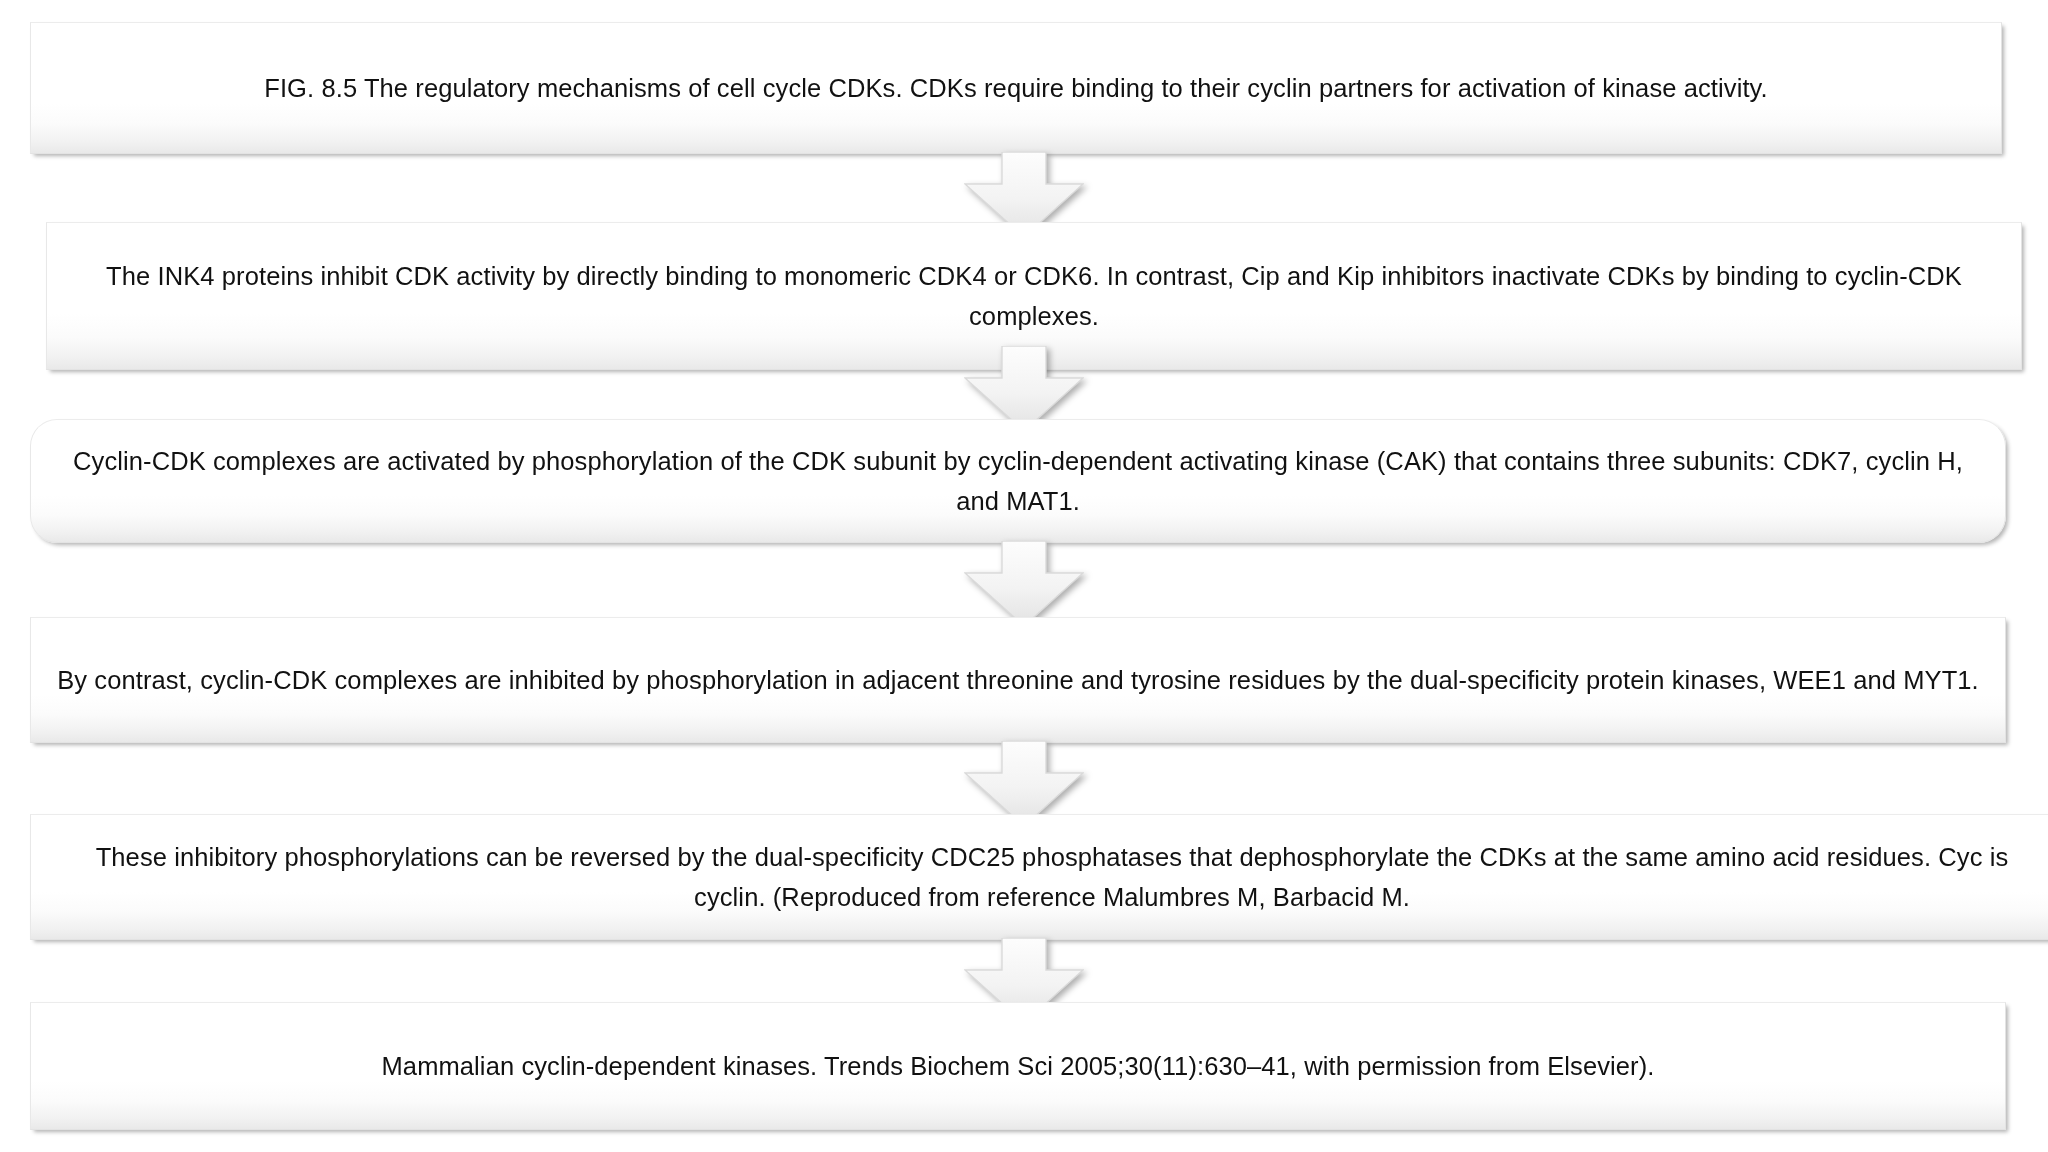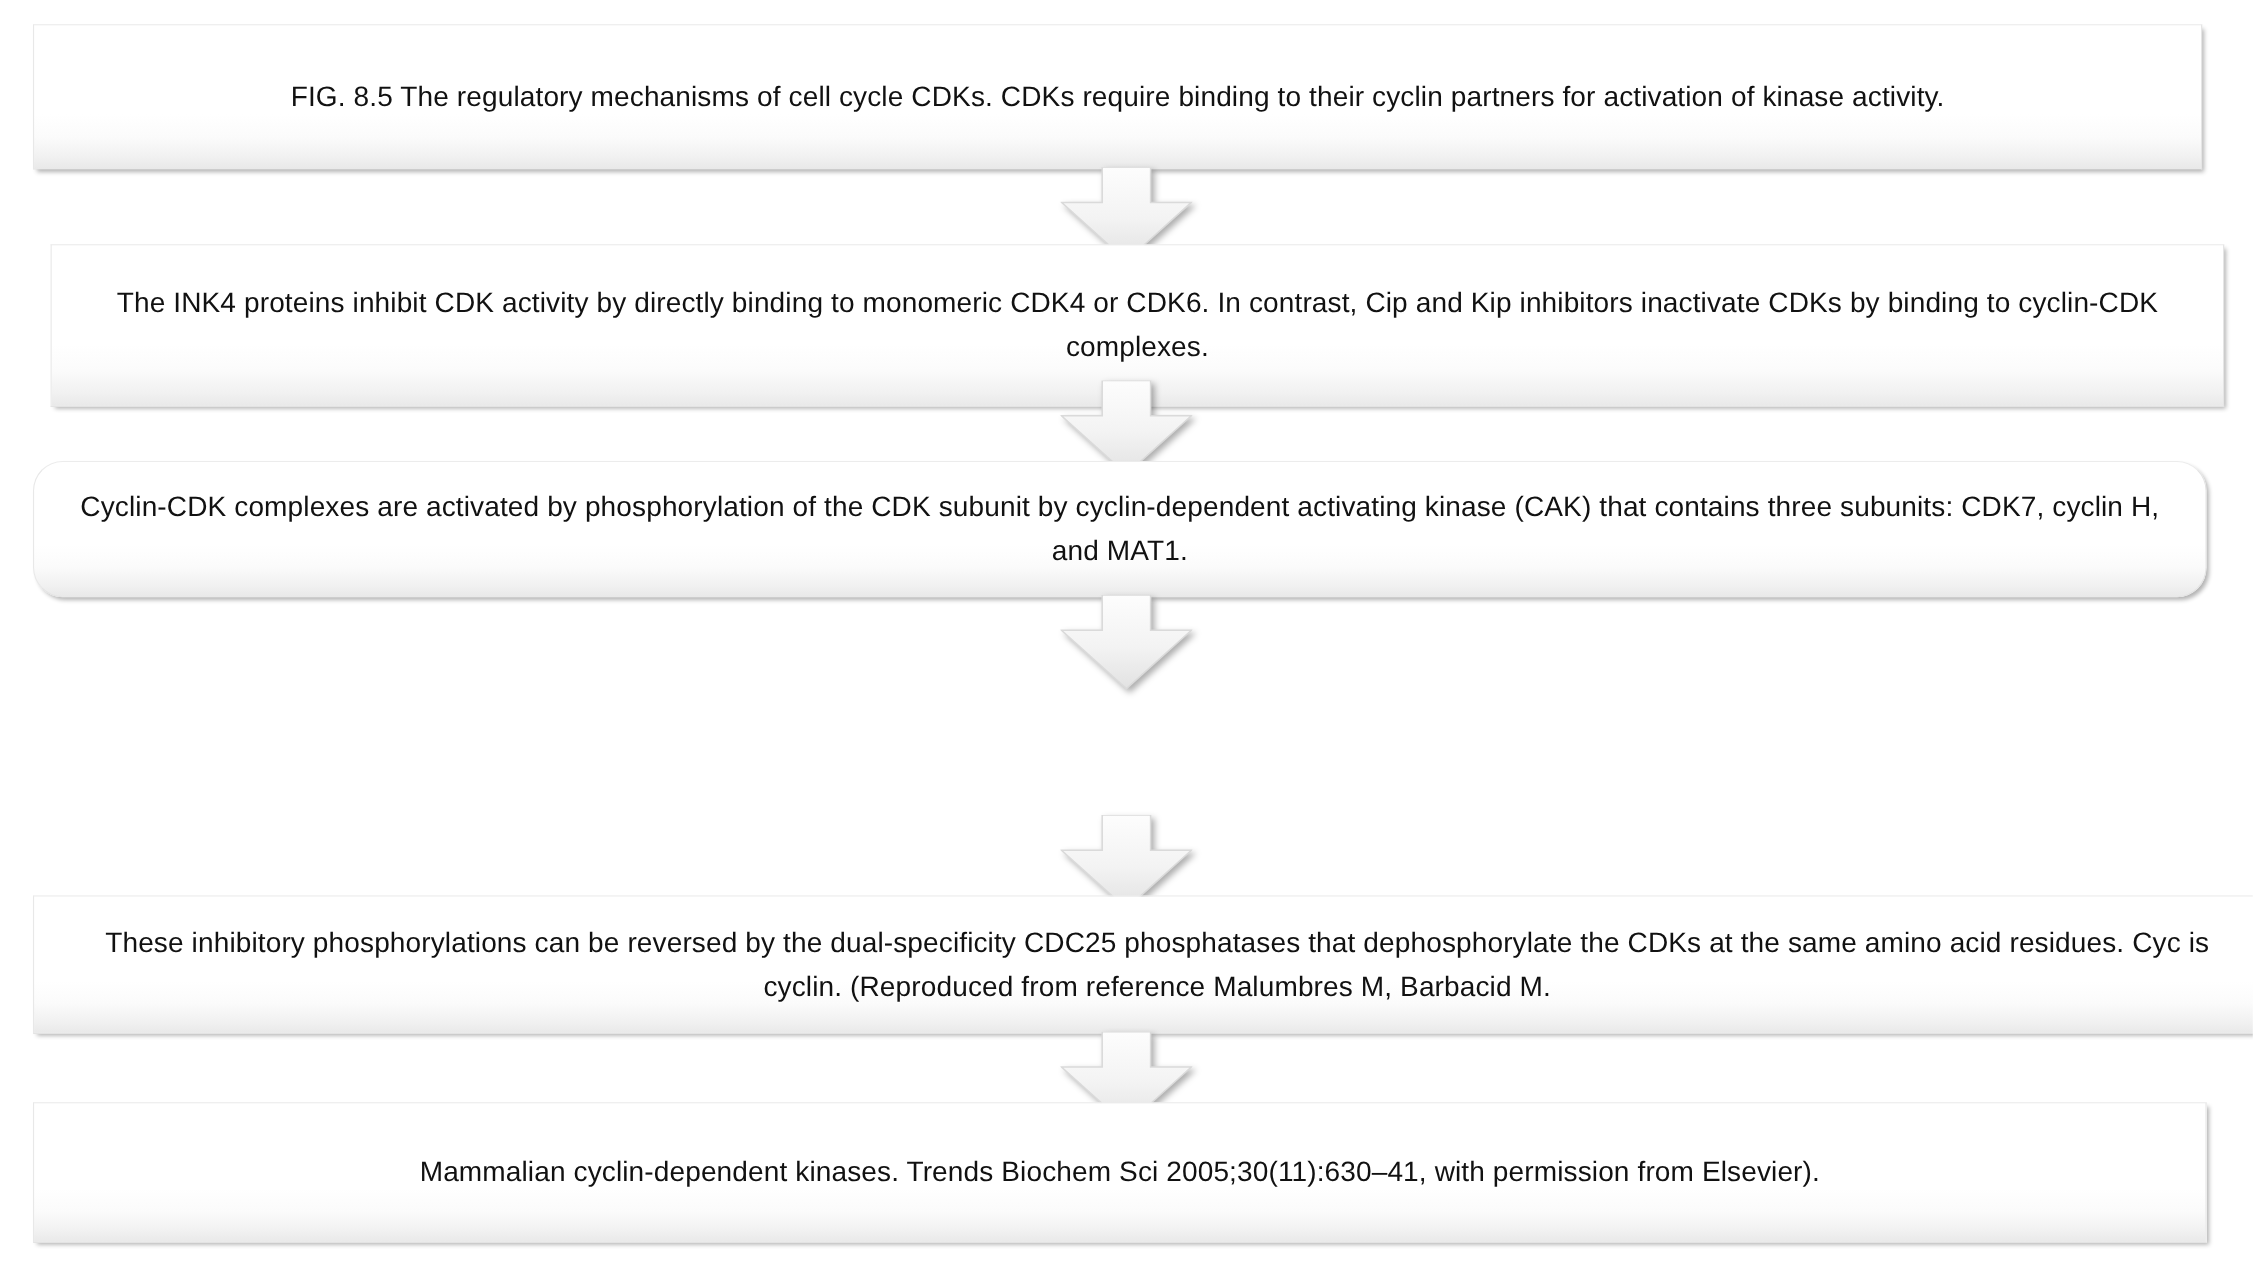--- a/index.html
+++ b/index.html
@@ -114,20 +114,23 @@
         <linearGradient id="ag3" x1="0" y1="0" x2="0" y2="1">
           <stop offset="0%" stop-color="#fdfdfd"></stop>
           <stop offset="55%" stop-color="#f3f3f3"></stop>
           <stop offset="100%" stop-color="#e2e2e2"></stop>
         </linearGradient>
       </defs>
       <polygon points="38,0 82,0 82,32 119,32 60,85 1,32 38,32" fill="url(#ag3)" stroke="#dadada" stroke-width="1.4"></polygon>
     </svg>
   </div>
 
+  <div class="node" style="left:30px; top:617px; width:1976px; height:126px;">
+    <span class="node-text">By contrast, cyclin-CDK complexes are inhibited by phosphorylation in adjacent threonine and tyrosine residues by the dual-specificity protein kinases, WEE1 and MYT1.</span>
+  </div>
 
   <div class="arrow" style="left:964px; top:741px;">
     <svg viewBox="0 0 120 86" preserveAspectRatio="none" aria-hidden="true">
       <defs>
         <linearGradient id="ag4" x1="0" y1="0" x2="0" y2="1">
           <stop offset="0%" stop-color="#fdfdfd"></stop>
           <stop offset="55%" stop-color="#f3f3f3"></stop>
           <stop offset="100%" stop-color="#e2e2e2"></stop>
         </linearGradient>
       </defs>

